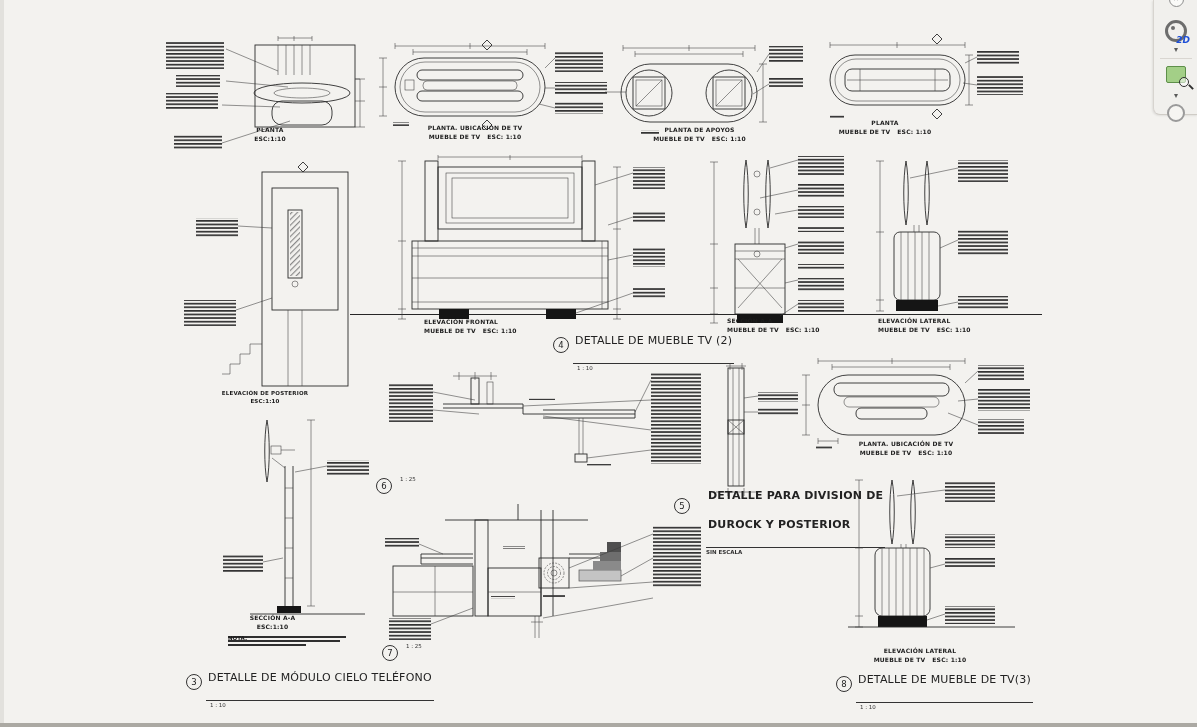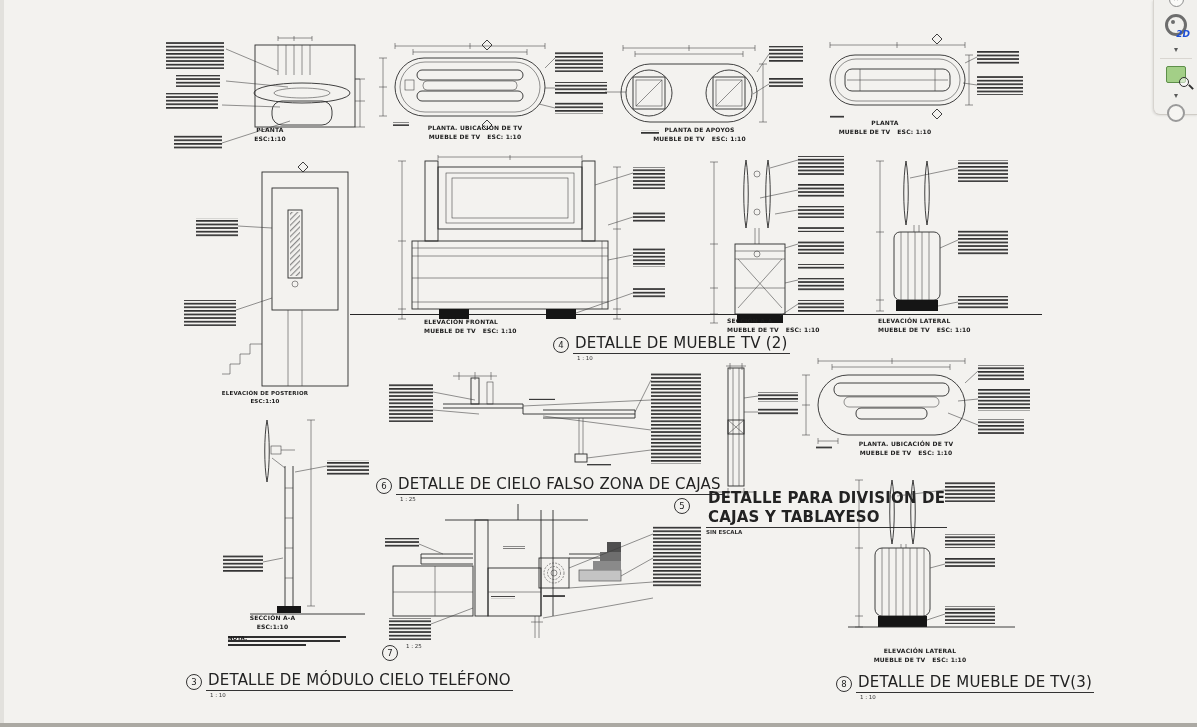--- a/index.html
+++ b/index.html
@@ -9,32 +9,32 @@
   .abs{position:absolute;}
   svg{display:block;overflow:visible;}
   .ln{stroke:#2b2b2b;stroke-width:.9;fill:none;}
   .lt{stroke:#3a3a3a;stroke-width:.55;fill:none;}
   .blk{fill:#151515;stroke:none;}
   .ann{fill:url(#tl);stroke:none;}
   .cap{position:absolute;font-size:6px;font-weight:bold;color:#1c1c1c;line-height:1.45;letter-spacing:.2px;}
   .cap.center{text-align:center;}
   .dtitle{position:absolute;display:flex;align-items:flex-start;color:#222;}
   .dnum{width:14px;height:14px;border:1px solid #333;border-radius:50%;font-size:8.5px;line-height:14px;text-align:center;flex:0 0 auto;margin-top:3px;background:transparent;}
-  .dtext{margin-left:4px;font-size:15px;letter-spacing:.2px;border-bottom:1.2px solid #333;padding:0 2px 1px 2px;white-space:nowrap;}
+  .dtext{margin-left:4px;font-size:11px;letter-spacing:.2px;border-bottom:1.2px solid #333;padding:0 2px 16px 2px;white-space:nowrap;}
   .dscale{font-size:5.5px;margin-left:8px;color:#333;margin-top:1px;}
   .bold{font-weight:bold;margin-left:16px;}
   .note{position:absolute;width:124px;color:#1c1c1c;}
   .note .nlabel{font-size:5.5px;font-weight:bold;float:left;margin-right:3px;line-height:4px;}
   .nbar{height:2px;background:#2f2f2f;margin-top:2.2px;}
   
   .navbar{position:absolute;left:1153px;top:0;width:44px;height:114px;background:#f1f0ed;border-left:1px solid #d7d4cf;border-bottom:1px solid #cfccc6;border-radius:0 0 0 7px;box-shadow:-1px 1px 2px rgba(0,0,0,.08);}
   .nb-item{position:absolute;left:0;width:100%;display:flex;justify-content:center;}
   .nb-close{top:-8px;}
   .nb-close .circ{width:13px;height:13px;border:1.6px solid #8d8d8d;border-radius:50%;color:#8d8d8d;font-size:7px;line-height:13px;text-align:center;background:#fafaf8;}
-  .wheel{position:relative;width:22px;height:22px;}
+  .wheel{position:relative;width:22px;height:22px;margin-top:6px;}
   .wheel .ring{position:absolute;left:0;top:0;width:16px;height:16px;border:3.2px solid #6d6d6d;border-radius:50%;}
   .wheel .hub{position:absolute;left:6px;top:6px;width:4px;height:4px;background:#6d6d6d;border-radius:50%;}
   .wheel .lbl{position:absolute;right:-3px;bottom:-3px;font-size:9px;font-weight:bold;font-style:italic;color:#1e4fd6;}
   .chev{font-size:8px;color:#5a5a5a;line-height:8px;}
   .nb-sep{position:absolute;left:6px;width:32px;border-top:1px solid #d9d6d1;}
   .zoomtool{position:relative;width:18px;height:15px;background:#a3cf87;border:1px solid #5e8f4a;border-radius:2px;}
   .zoomtool .lens{position:absolute;right:-4px;bottom:-5px;width:8px;height:8px;border:1.8px solid #2f2f2f;border-radius:50%;background:rgba(255,255,255,.55);}
   .zoomtool .handle{position:absolute;right:-7px;bottom:-8px;width:2px;height:6px;background:#2f2f2f;transform:rotate(-45deg);}
   .nb-bottom{bottom:-8px;}
   .nb-bottom .circ{width:14px;height:14px;border:2px solid #9a9a9a;border-radius:50%;background:#f6f5f2;}
@@ -281,42 +281,41 @@
     <rect class="ln" x="192" y="84" width="12" height="8"></rect>
     <rect class="ann" x="146" y="27" width="26" height="3"></rect>
     <rect class="ann" x="204" y="94" width="24" height="3"></rect>
     <rect class="ann" x="268" y="2" width="50" height="92"></rect>
     <path class="lt" d="M252 42 L268 10 M204 88 L268 80 M160 46 L268 60 M140 36 L268 30"></path>
   </svg>
 
   <div class="dtitle" style="left:376px;top:475px">
     <div class="dnum">6</div>
     <div>
-      <div class="dtext" style="min-width:258px">DETALLE DE CIELO FALSO ZONA DE CAJAS</div>
       <div class="dscale">1 : 25</div>
     </div>
   </div>
 
   <svg class="abs" style="left:708px;top:362px" width="125" height="138">
     <path class="lt" d="M18 4 H38 M22 1 V8 M34 1 V8"></path>
     <rect class="ln" x="20" y="6" width="16" height="118"></rect>
     <path class="lt" d="M25 6 V124 M31 6 V124"></path>
     <rect class="ln" x="20" y="58" width="16" height="14"></rect>
     <path class="lt" d="M20 58 L36 72 M36 58 L20 72"></path>
     <rect class="ann" x="50" y="30" width="40" height="10"></rect>
     <rect class="ann" x="50" y="46" width="40" height="8"></rect>
     <path class="lt" d="M36 36 L50 34 M36 50 H50"></path>
     <path class="lt" d="M8 130 H48 M20 126 V134 M36 126 V134"></path>
   </svg>
 
   <div class="dtitle" style="left:674px;top:489px">
     <div class="dnum" style="margin-top:9px">5</div>
     <div>
       <div class="dtext bold" style="border-bottom:none;min-width:120px">DETALLE PARA DIVISION DE</div>
-      <div class="dtext bold" style="min-width:120px">CAJAS Y TABLAYESO</div>
+      <div class="dtext bold" style="min-width:120px">DUROCK Y POSTERIOR</div>
       <div class="dscale bold">SIN ESCALA</div>
     </div>
   </div>
 
   <svg class="abs" style="left:798px;top:353px" width="258" height="108">
     <path class="lt" d="M20 8 H167 M20 5 V11 M94 5 V11 M167 5 V11 M34 14 H152 M34 11 V17 M152 11 V17"></path>
     <rect class="ln" x="20" y="22" width="147" height="60" rx="30"></rect>
     <rect class="ln" x="36" y="30" width="115" height="13" rx="6"></rect>
     <rect class="lt" x="46" y="44" width="95" height="10" rx="5"></rect>
     <rect class="ln" x="58" y="55" width="71" height="11" rx="5"></rect>

